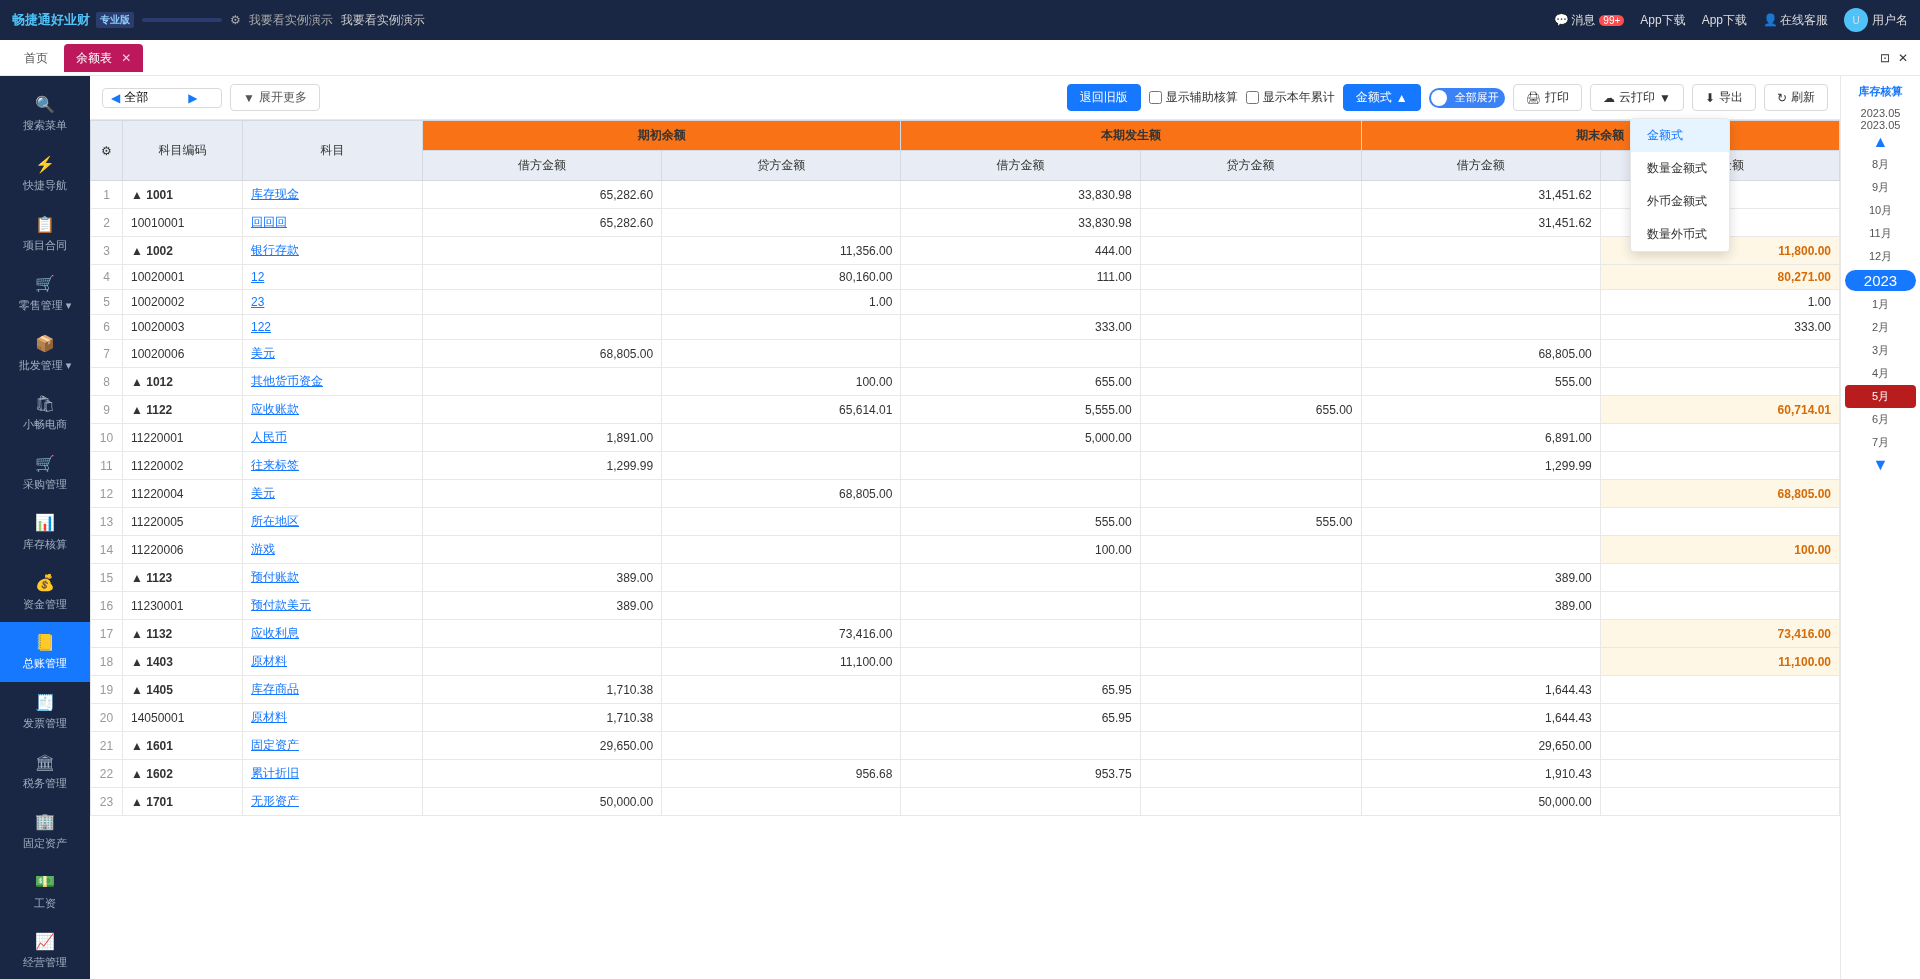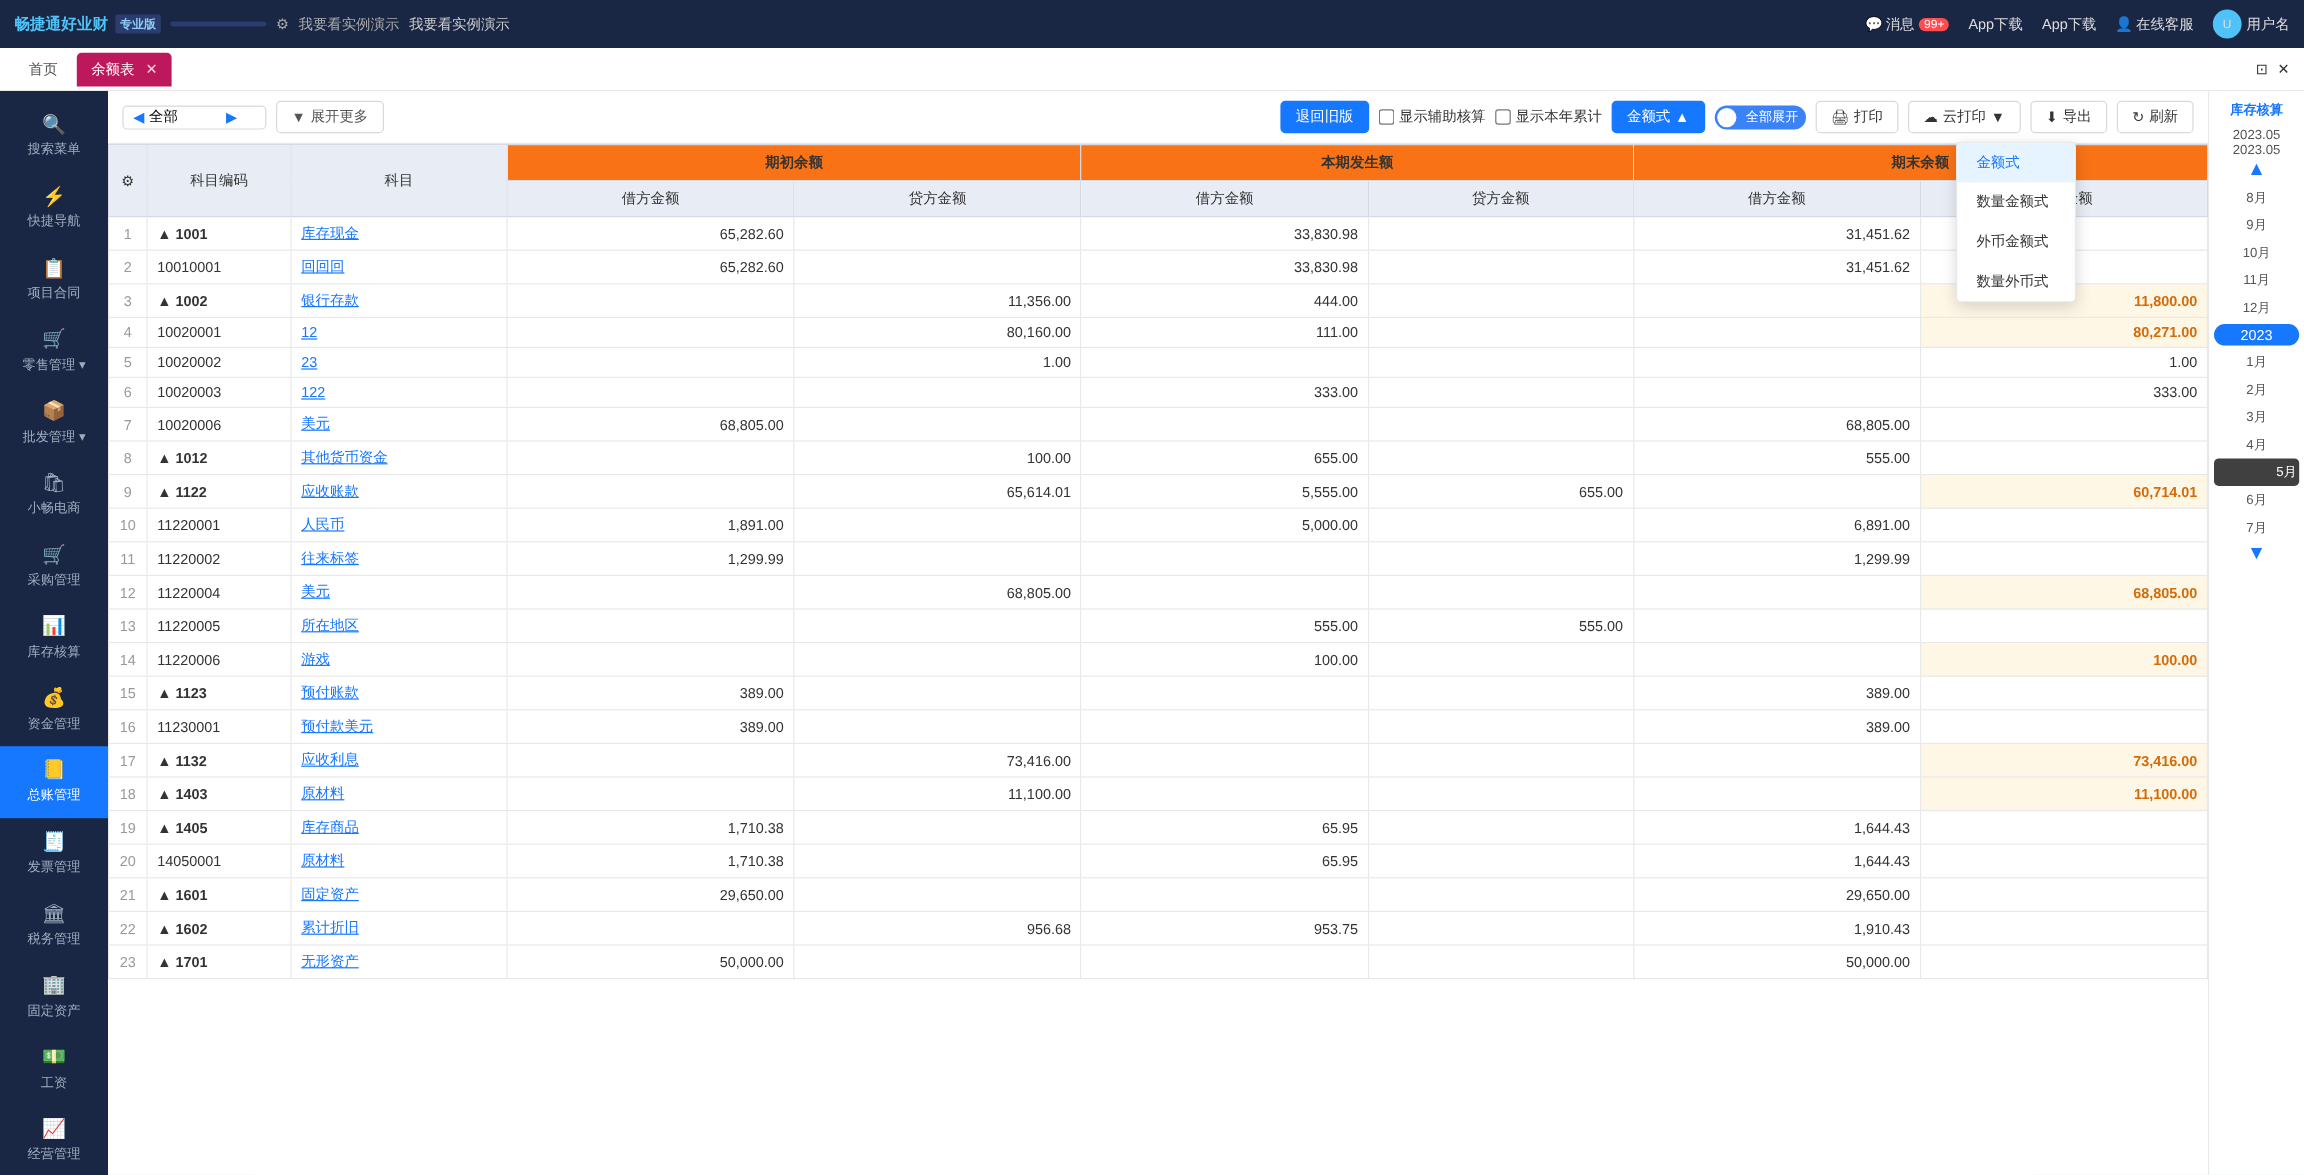--- a/index.html
+++ b/index.html
@@ -109,22 +109,22 @@
     .right-panel {
       width: 80px; background: #fff; border-left: 1px solid #e8e8e8; display: flex;
       flex-direction: column; align-items: center; padding: 8px 4px; font-size: 11px; color: #555;
       overflow-y: auto;
     }
     .right-panel-title { font-weight: bold; color: #1677ff; margin-bottom: 8px; font-size: 11px; text-align: center; }
     .month-item {
       width: 100%; text-align: center; padding: 4px 2px; cursor: pointer; color: #555;
       border-radius: 4px; font-size: 11px;
     }
-    .month-item.active { background: #404040; color: #fff; border-radius: 4px; text-align: right; }
-    .month-item.current-year { background: #1677ff; color: #fff; border-radius: 12px; padding: 2px 8px; font-size: 12px; margin: 2px 0; }
+    .month-item.active { background: #b91c1c; color: #fff; border-radius: 4px; }
+    .month-item.current-year { background: #1677ff; color: #fff; border-radius: 12px; padding: 2px 8px; font-size: 15px; margin: 2px 0; }
     .nav-arrow { cursor: pointer; color: #1677ff; font-size: 16px; margin: 2px 0; }
 
     .expand-btn { display: flex; align-items: center; gap: 4px; cursor: pointer; color: #555; }
   </style>
 </head>
 <body>
 
 <div class="top-bar">
   <div class="top-bar-left">
     <div class="top-bar-logo">

